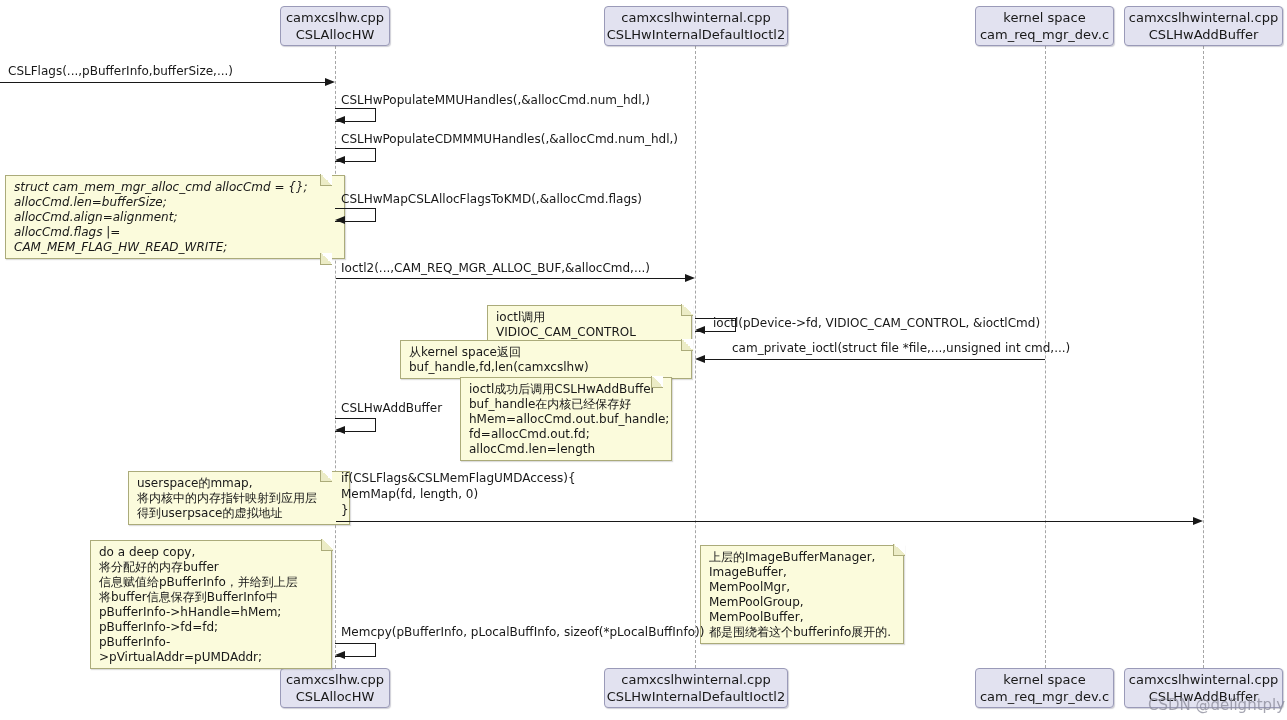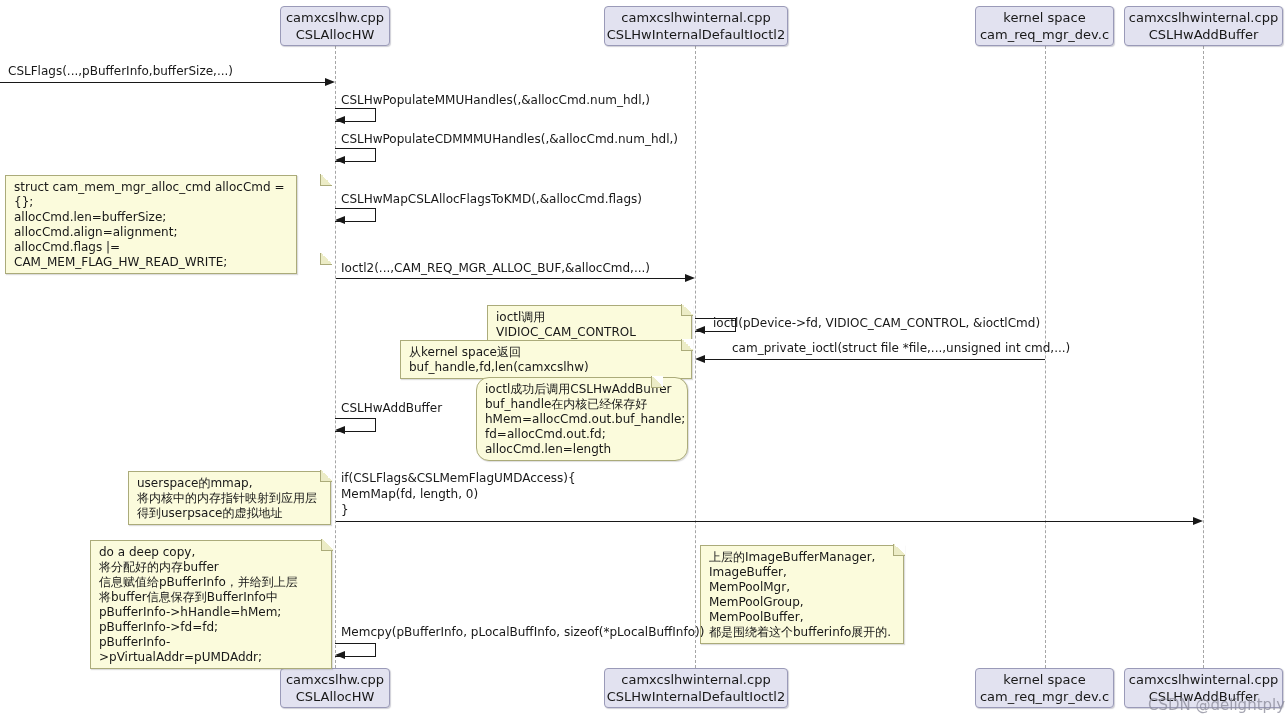--- a/index.html
+++ b/index.html
@@ -67,21 +67,21 @@
   <div class="head-r" style="left:325px;top:78px;"></div>
 
   <div class="msg" style="left:341px;top:93px;">CSLHwPopulateMMUHandles(,&amp;allocCmd.num_hdl,)</div>
   <div class="loop" style="left:335px;top:108px;"></div>
   <div class="head-l" style="left:335px;top:116px;"></div>
 
   <div class="msg" style="left:341px;top:132px;">CSLHwPopulateCDMMMUHandles(,&amp;allocCmd.num_hdl,)</div>
   <div class="loop" style="left:335px;top:148px;"></div>
   <div class="head-l" style="left:335px;top:156px;"></div>
 
-  <div class="note" style="left:5px;top:175px;width:292px;">struct cam_mem_mgr_alloc_cmd allocCmd = {};
+  <div class="note" style="left:5px;top:175px;width:340px;font-style:italic;">struct cam_mem_mgr_alloc_cmd allocCmd = {};
 allocCmd.len=bufferSize;
 allocCmd.align=alignment;
 allocCmd.flags |= CAM_MEM_FLAG_HW_READ_WRITE;</div>
   <div class="fold" style="left:320px;top:174px;"></div>
 
   <div class="msg" style="left:341px;top:192px;">CSLHwMapCSLAllocFlagsToKMD(,&amp;allocCmd.flags)</div>
   <div class="loop" style="left:335px;top:208px;"></div>
   <div class="head-l" style="left:335px;top:216px;"></div>
 
   <div class="fold" style="left:320px;top:253px;"></div>
@@ -97,32 +97,32 @@
   <div class="loop" style="left:695px;top:318px;"></div>
   <div class="head-l" style="left:695px;top:326px;"></div>
 
   <div class="note" style="left:400px;top:340px;width:292px;">从kernel space返回buf_handle,fd,len(camxcslhw)</div>
   <div class="fold" style="left:681px;top:339px;"></div>
 
   <div class="msg" style="left:732px;top:341px;">cam_private_ioctl(struct file *file,...,unsigned int cmd,...)</div>
   <div class="hline" style="left:703px;top:359px;width:342px;"></div>
   <div class="head-l" style="left:695px;top:355px;"></div>
 
-  <div class="note" style="left:476px;top:377px;width:212px;border-radius:13px;">ioctl成功后调用CSLHwAddBuffer
+  <div class="note" style="left:460px;top:377px;width:212px;">ioctl成功后调用CSLHwAddBuffer
 buf_handle在内核已经保存好
 hMem=allocCmd.out.buf_handle;
 fd=allocCmd.out.fd;
 allocCmd.len=length</div>
   <div class="fold" style="left:651px;top:376px;"></div>
 
   <div class="msg" style="left:341px;top:401px;">CSLHwAddBuffer</div>
   <div class="loop" style="left:335px;top:418px;"></div>
   <div class="head-l" style="left:335px;top:426px;"></div>
 
-  <div class="note" style="left:128px;top:471px;width:203px;">userspace的mmap,
+  <div class="note" style="left:128px;top:471px;width:222px;">userspace的mmap,
 将内核中的内存指针映射到应用层
 得到userpsace的虚拟地址</div>
   <div class="fold" style="left:320px;top:470px;"></div>
 
   <div class="msg multi" style="left:341px;top:470px;">if(CSLFlags&amp;CSLMemFlagUMDAccess){
 MemMap(fd, length, 0)
 }</div>
   <div class="hline" style="left:336px;top:521px;width:858px;"></div>
   <div class="head-r" style="left:1193px;top:517px;"></div>
 

